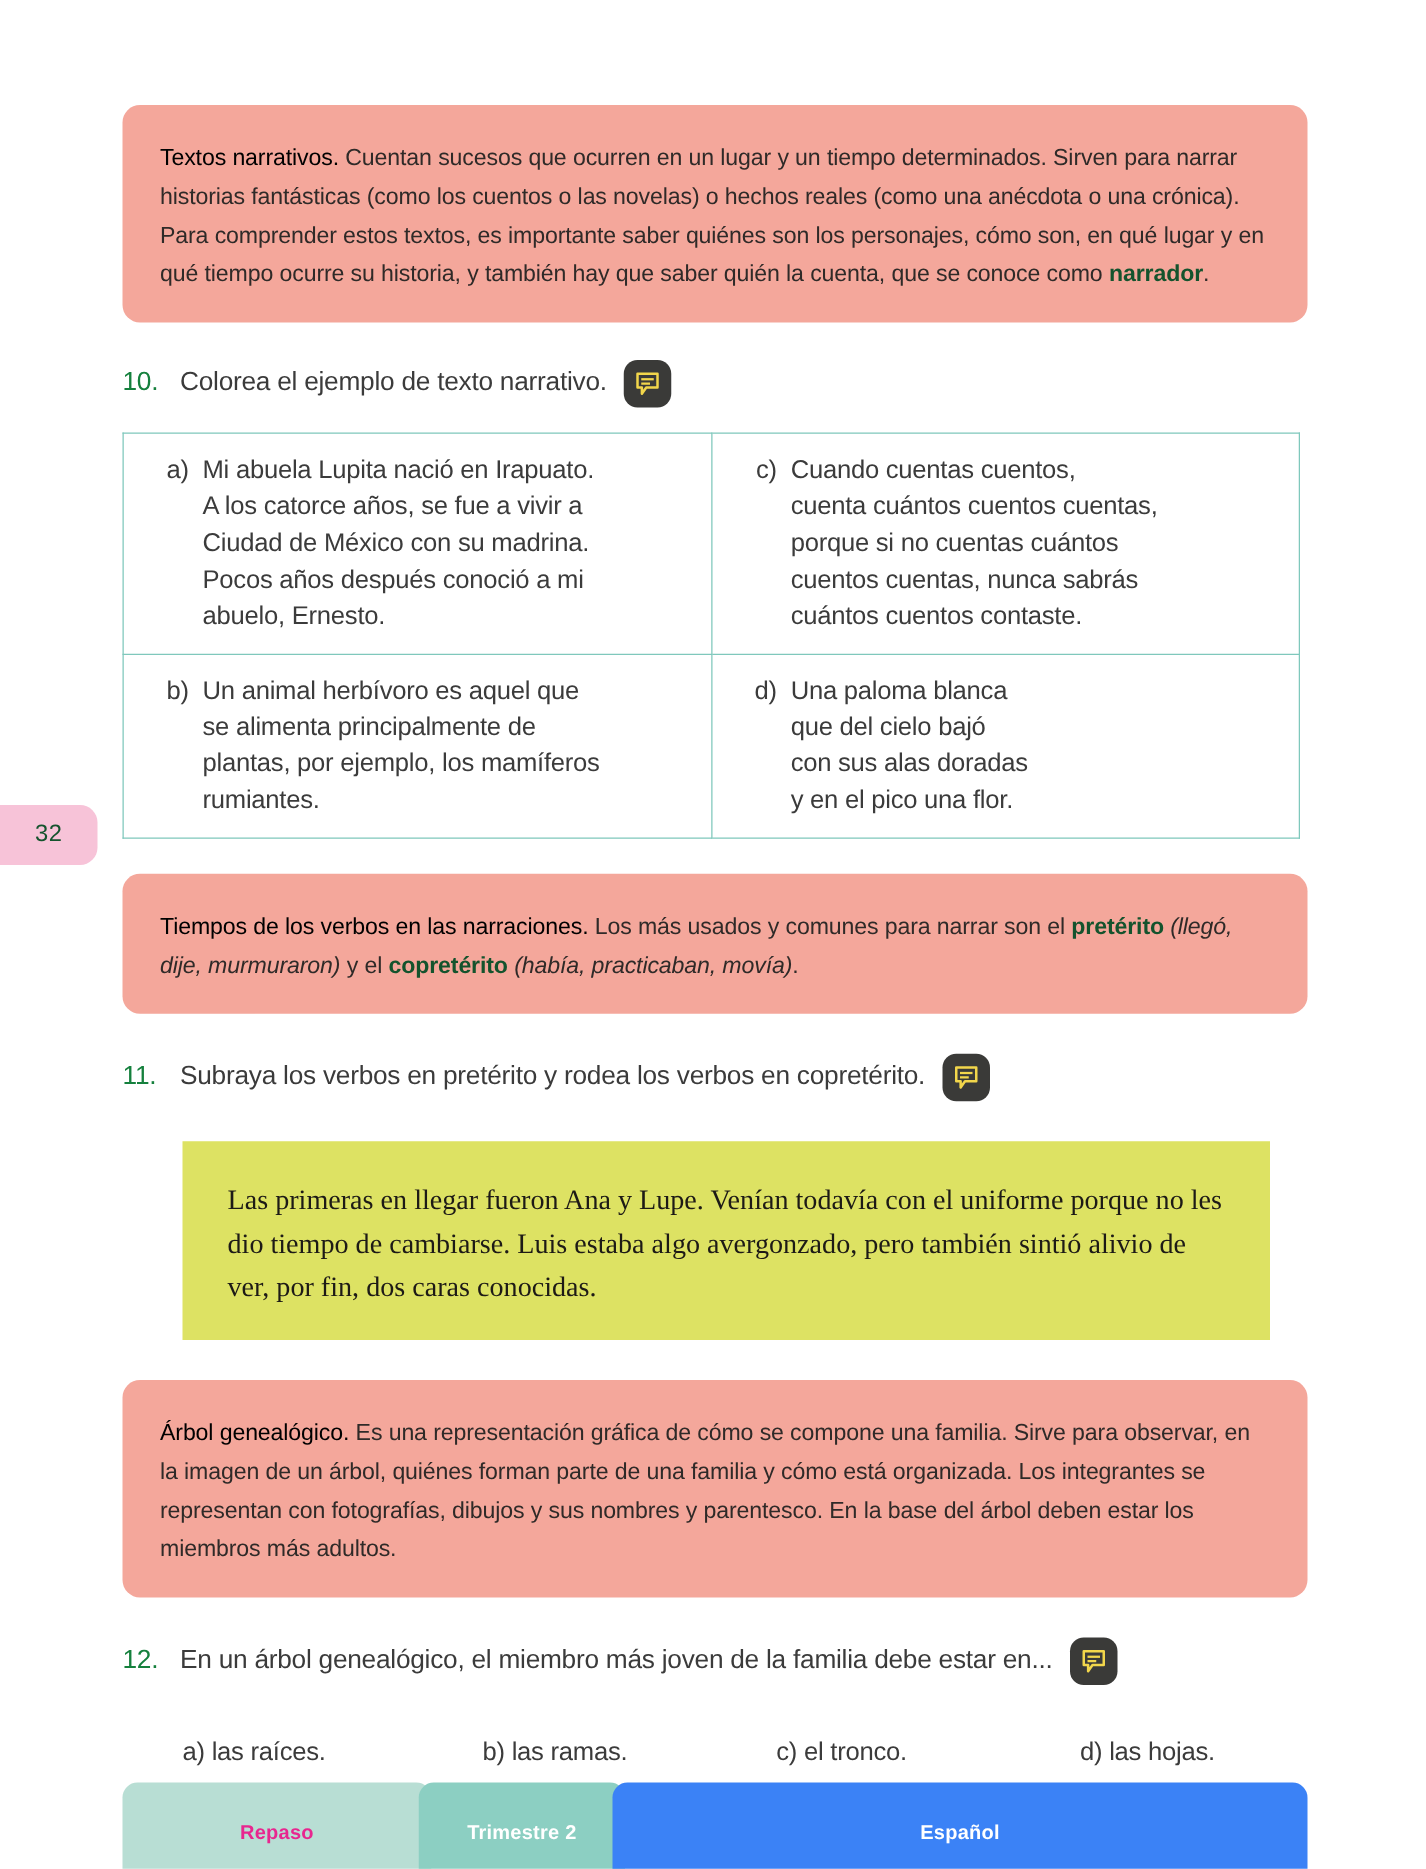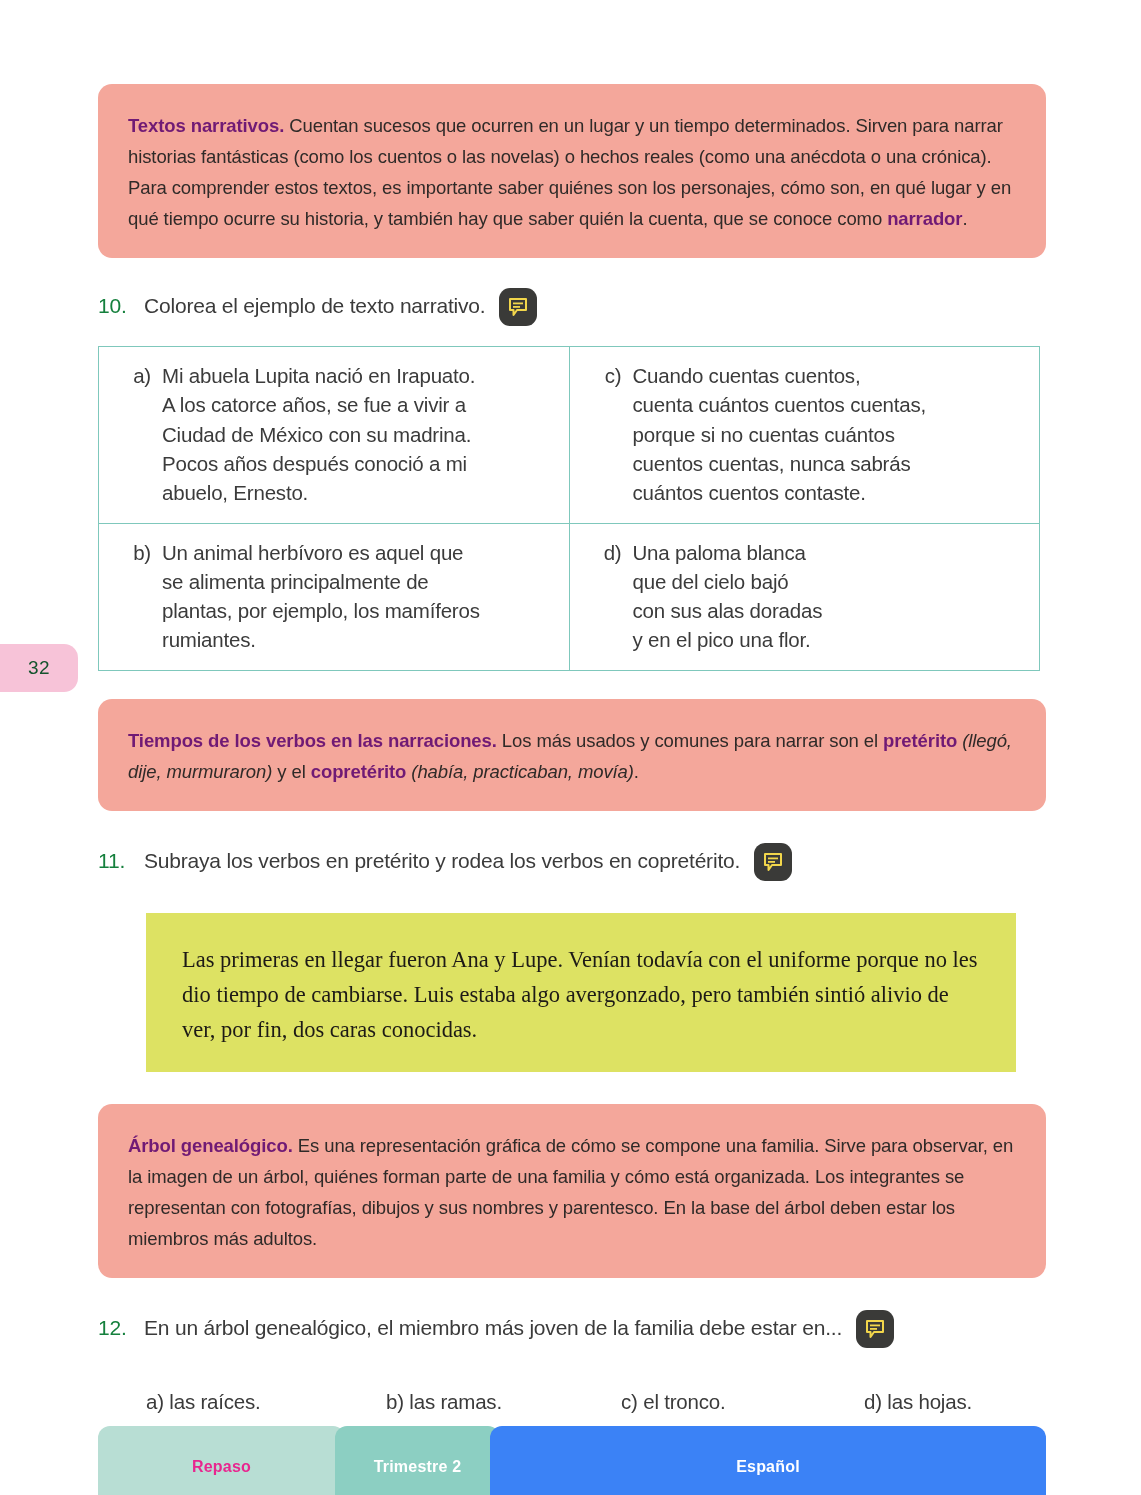--- a/index.html
+++ b/index.html
@@ -45,26 +45,26 @@
     background: #F4A79B;
     border-radius: 14px;
     padding: 26px 30px 24px 30px;
     box-sizing: border-box;
     color: #2f2a28;
     font-size: 18.5px;
     line-height: 1.68;
     letter-spacing: -0.1px;
   }
   .info-box .lead {
-    font-weight: bold;
-    color: #701a75;
+    font-weight: normal;
+    color: #000000;
   }
   .info-box .bold-dark {
     font-weight: bold;
-    color: #701a75;
+    color: #14532d;
   }
   .info-box .ital {
     font-style: italic;
   }
 
   
   .question {
     display: flex;
     align-items: flex-start;
     font-size: 21px;

